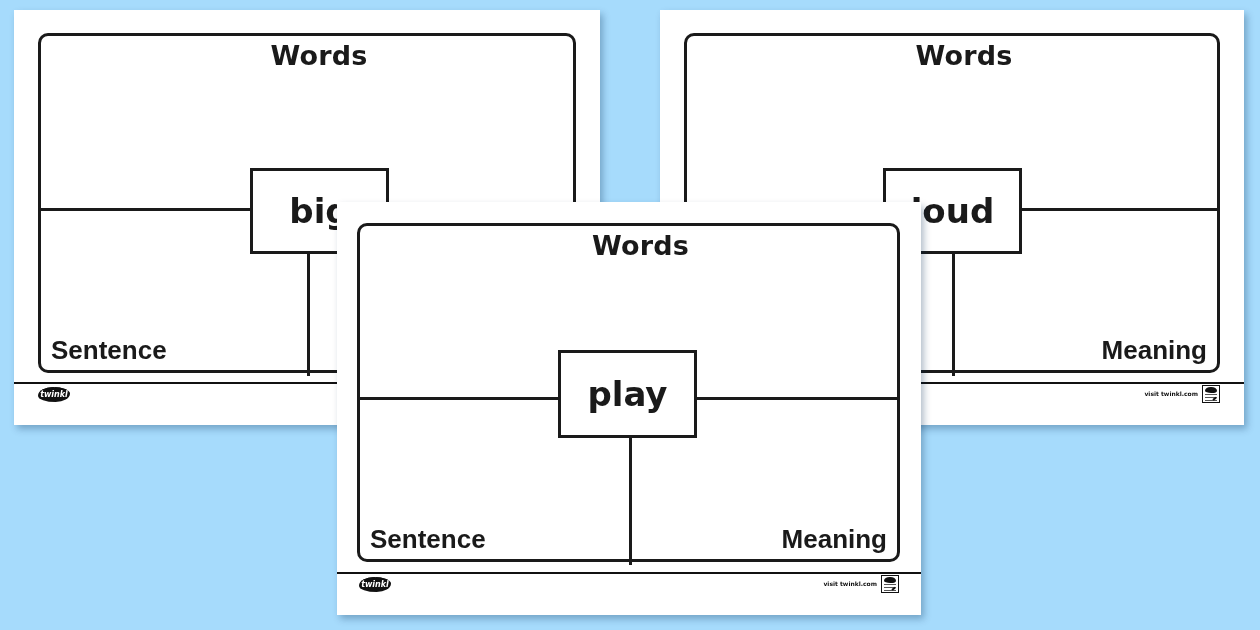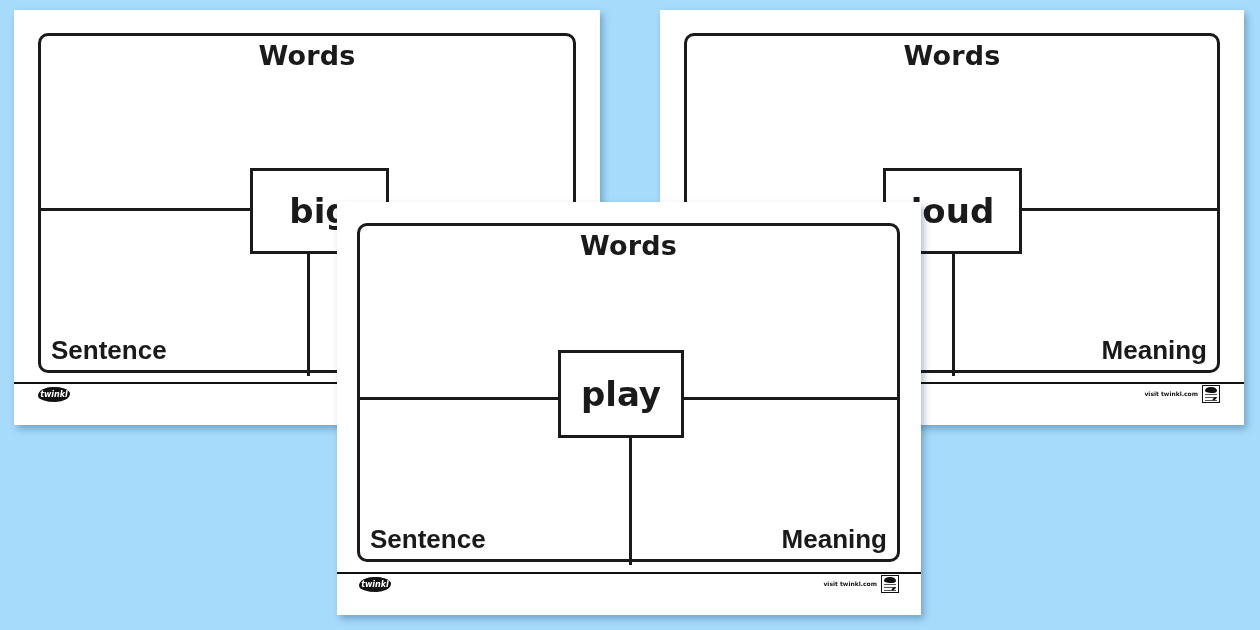--- a/index.html
+++ b/index.html
@@ -50,20 +50,21 @@
     position: absolute;
     top: 4px;
     left: 0;
     width: 100%;
     text-align: center;
     font-family: "DejaVu Sans", sans-serif;
     font-weight: 700;
     color: #1a1a1a;
     letter-spacing: 0.2px;
     white-space: nowrap;
+    padding-left: 12px;
   }
 
   
   .h-divider {
     position: absolute;
     left: 0;
     width: 100%;
     height: 0;
     border-top: 3px solid #1a1a1a;
   }
@@ -334,21 +335,21 @@
 
         <div class="h-divider" style="top:171px;"></div>
 
         <div class="v-divider" style="left:50%; top:171px; height:168px;"></div>
 
         <div class="corner-label left" style="font-size:26px;">Sentence</div>
 
         <div class="corner-label right" style="font-size:26px;">Meaning</div>
       </div>
 
-      <div class="word-box" style="left:221px; top:148px; width:126px; height:88px;">
+      <div class="word-box" style="left:221px; top:148px; width:139px; height:88px;">
         <span class="word-box-label" style="font-size:34px;">play</span>
       </div>
 
       <div class="footer" style="top:370px; height:30px;">
         <div class="footer-rule"></div>
         <div class="footer-body" style="padding:0 22px;">
 
           <span class="twinkl-logo" style="width:32px; height:15px; font-size:8px; line-height:15px;">
             <span class="twinkl-logo-text">twinkl</span>
           </span>

